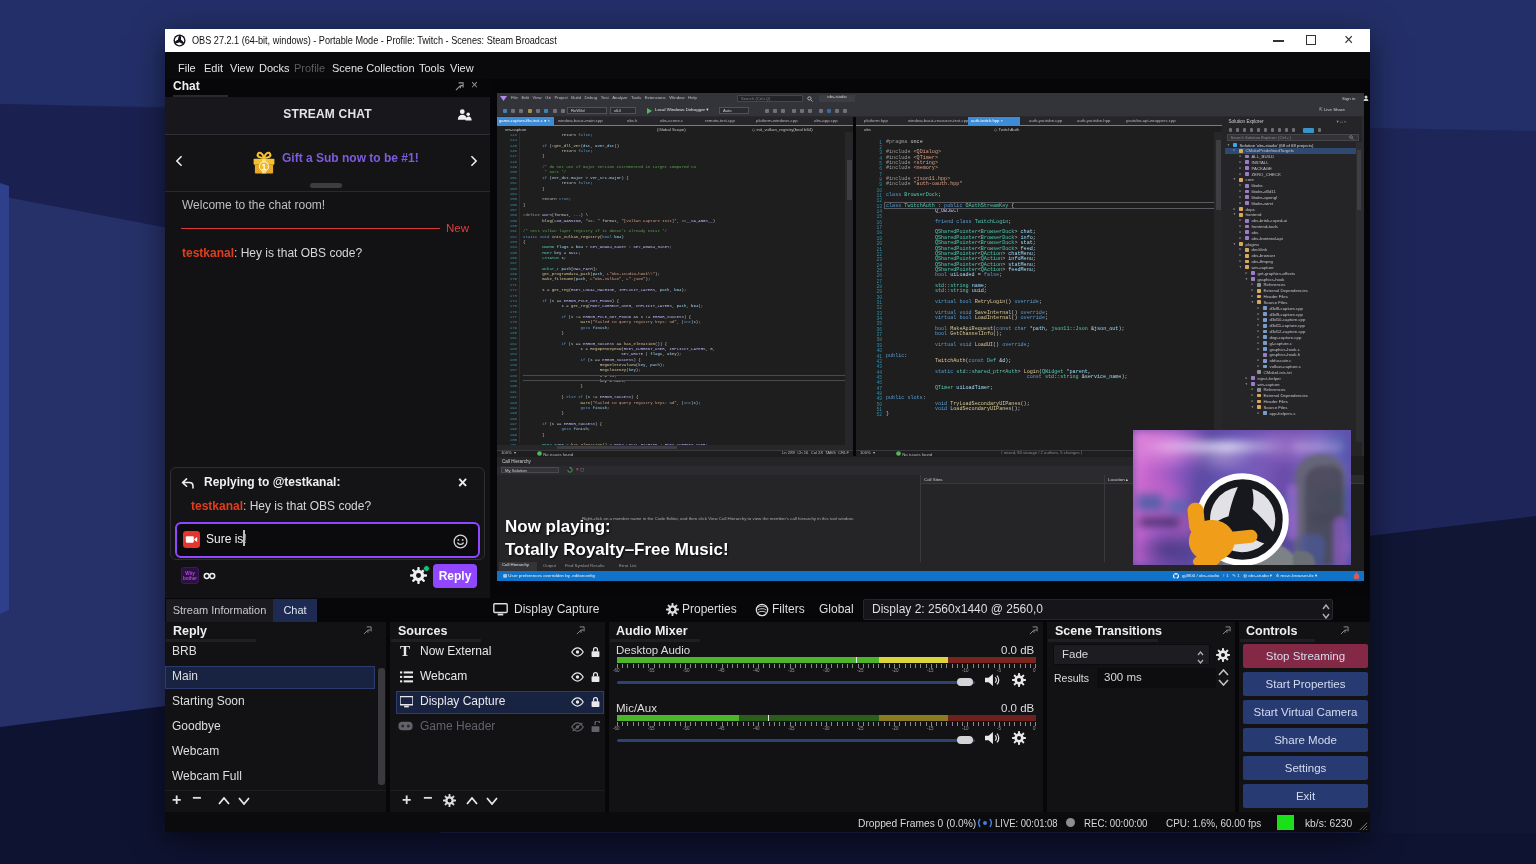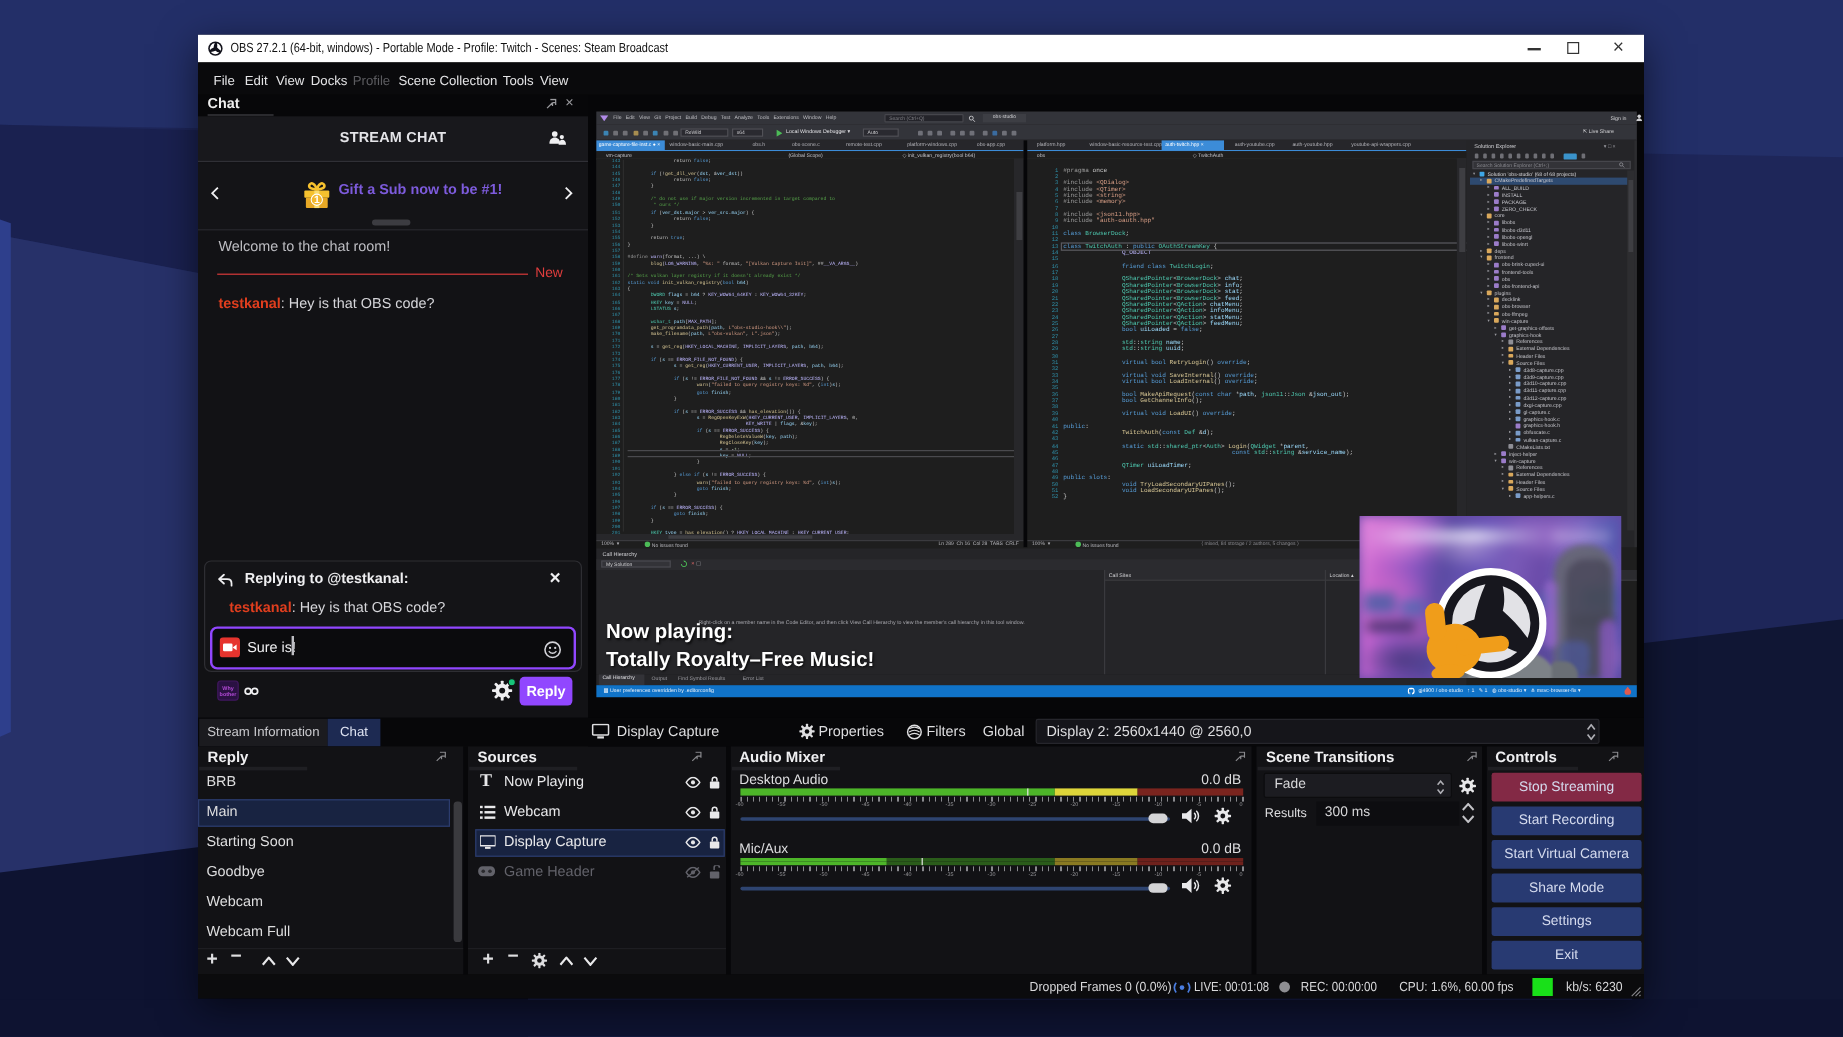--- a/index.html
+++ b/index.html
@@ -762,21 +762,21 @@
   </div>
 <div class="a" style="left:390px;top:622px;width:215px;height:190px;background:#121215;"></div>
 <div class="a" style="left:398px;top:624px;font-size:12.5px;font-weight:bold;color:#efeff1;">Sources</div>
 <div class="a" style="left:391px;top:639px;width:90px;height:3px;background:#1f1f23;"></div>
 <div class="a" style="left:576px;top:626px;">
     <svg width="9" height="9" viewBox="0 0 10 10">
       <path d="M1 9 5.5 4.5 M5.5 4.5 l3 0 m-3 0 l0 3 M4 1 h5 v5" stroke="#8a8a8e" stroke-width="1.1" fill="none"></path>
     </svg>
   </div>
 <div class="a" style="left:400px;top:643px;font-size:15px;font-weight:bold;color:#e8e8ea;font-family:'Liberation Serif',serif;">T</div>
-<div class="a" style="left:420px;top:645px;font-size:12px;color:#e8e8ea;">Now Playing</div>
+<div class="a" style="left:420px;top:645px;font-size:12px;color:#e8e8ea;">Now External</div>
 <div class="a" style="left:571px;top:647px;">
     <svg width="13" height="10" viewBox="0 0 16 12">
       <path d="M1 6 C3.5 2.2 6 1 8 1s4.5 1.2 7 5c-2.5 3.8-5 5-7 5s-4.5-1.2-7-5z" fill="none" stroke="#e8e8ea" stroke-width="1.6"></path>
       <circle cx="8" cy="6" r="2.1" fill="#e8e8ea"></circle>
     </svg>
   </div>
 <div class="a" style="left:590px;top:646px;">
     <svg width="11" height="12" viewBox="0 0 14 15">
       <rect x="2" y="6.5" width="10" height="7.5" rx="1" fill="#e8e8ea"></rect>
       <path d="M4.5 6.5 V4.5 a2.5 2.5 0 0 1 5 0 V6.5" fill="none" stroke="#e8e8ea" stroke-width="1.6"></path>
@@ -1071,21 +1071,21 @@
 <div class="a" style="left:1240px;top:639px;width:75px;height:3px;background:#1f1f23;"></div>
 <div class="a" style="left:1340px;top:626px;">
     <svg width="9" height="9" viewBox="0 0 10 10">
       <path d="M1 9 5.5 4.5 M5.5 4.5 l3 0 m-3 0 l0 3 M4 1 h5 v5" stroke="#8a8a8e" stroke-width="1.1" fill="none"></path>
     </svg>
   </div>
 <div class="a" style="left:1243px;top:644px;width:125px;height:24px;background:#832945;border-radius:2px;">
     <div style="text-align:center;font-size:11.5px;color:#d5dbee;line-height:24px">Stop Streaming</div>
   </div>
 <div class="a" style="left:1243px;top:672px;width:125px;height:24px;background:#283a72;border-radius:2px;">
-    <div style="text-align:center;font-size:11.5px;color:#d5dbee;line-height:24px">Start Recording</div>
+    <div style="text-align:center;font-size:11.5px;color:#d5dbee;line-height:24px">Start Properties</div>
   </div>
 <div class="a" style="left:1243px;top:700px;width:125px;height:24px;background:#283a72;border-radius:2px;">
     <div style="text-align:center;font-size:11.5px;color:#d5dbee;line-height:24px">Start Virtual Camera</div>
   </div>
 <div class="a" style="left:1243px;top:728px;width:125px;height:24px;background:#283a72;border-radius:2px;">
     <div style="text-align:center;font-size:11.5px;color:#d5dbee;line-height:24px">Share Mode</div>
   </div>
 <div class="a" style="left:1243px;top:756px;width:125px;height:24px;background:#283a72;border-radius:2px;">
     <div style="text-align:center;font-size:11.5px;color:#d5dbee;line-height:24px">Settings</div>
   </div>

